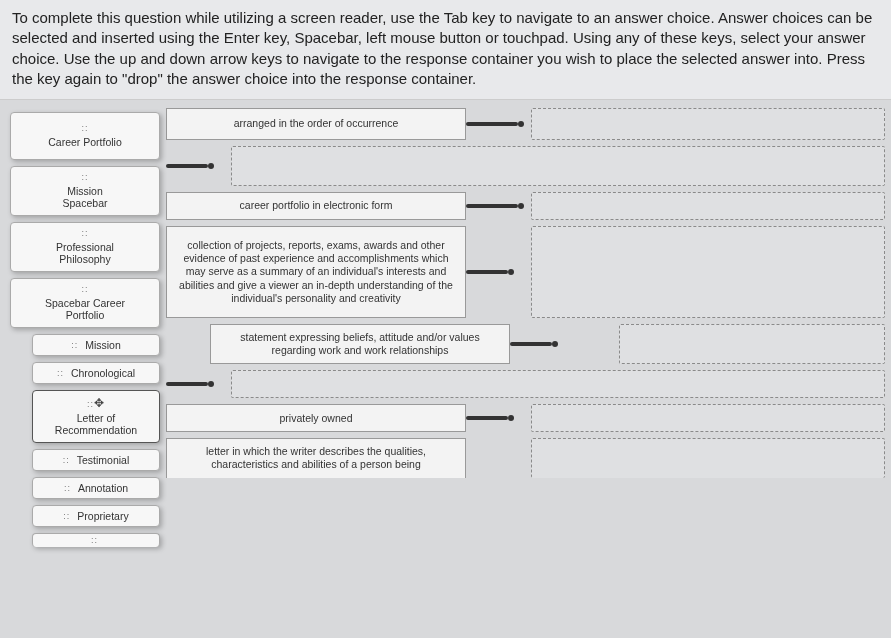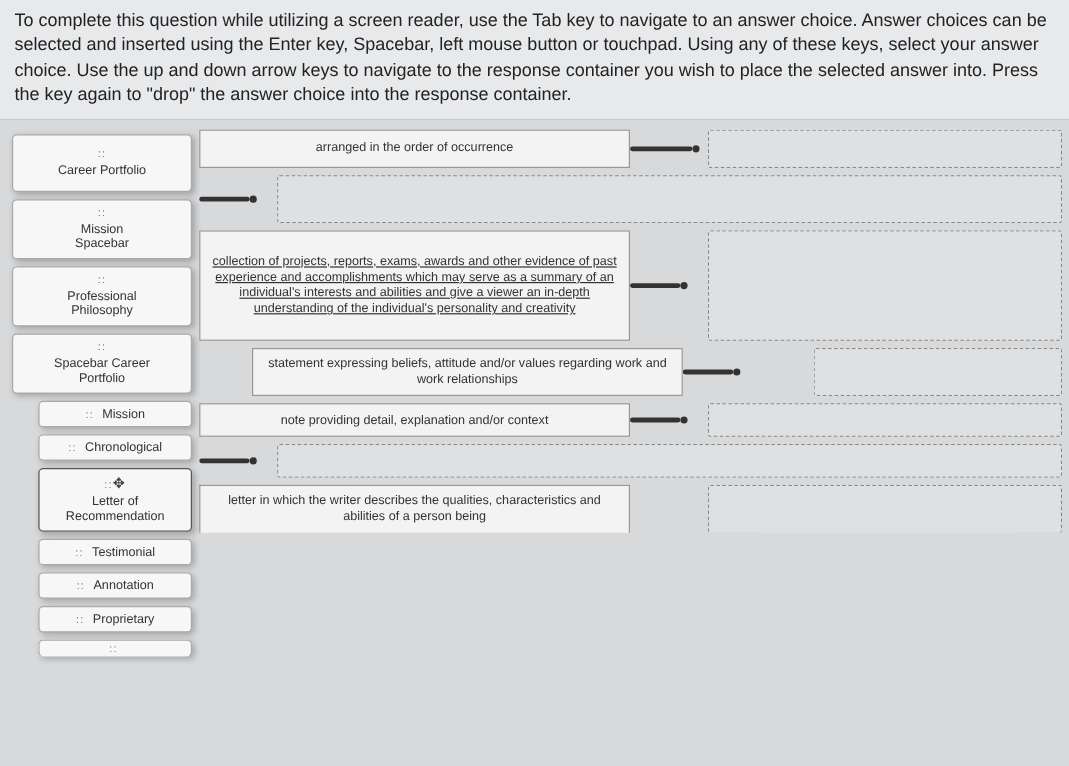--- a/index.html
+++ b/index.html
@@ -91,26 +91,26 @@
       display:flex;
       flex-direction: column;
       gap: 6px;
       flex:1;
     }
     .match-row {
       display:flex;
       align-items:stretch;
       gap:0;
     }
-    .match-row .def-box { width: 359px; flex-shrink:0; }
+    .match-row .def-box { width: 300px; flex-shrink:0; }
     .match-row .connector { width: 65px; flex-shrink:0; }
     .match-row .target-box { flex:1; }
     .h32 { min-height: 32px; }
     .h40 { min-height: 40px; }
-    .h92 { min-height: 92px; text-decoration: underline; }
+    .h92 { min-height: 92px; }
     .h36 { min-height: 36px; margin-left: 44px; }
     .h28 { min-height: 28px; }
     .h30 { min-height: 30px; }
 
   </style>
 </head>
 <body>
 
 <div class="instructions">To complete this question while utilizing a screen reader, use the Tab key to navigate to an answer choice. Answer choices can be selected and inserted using the Enter key, Spacebar, left mouse button or touchpad. Using any of these keys, select your answer choice. Use the up and down arrow keys to navigate to the response container you wish to place the selected answer into. Press the key again to "drop" the answer choice into the response container.</div>
 
@@ -196,20 +196,30 @@
     <div class="match-row">
       <div class="connector">
         <svg width="65" height="40">
             <line x1="2" y1="20" x2="40" y2="20" stroke="#333" stroke-width="4" stroke-linecap="round"></line>
             <circle cx="45" cy="20" r="3" fill="#333"></circle>
           </svg>
       </div>
       <div class="target-box h40"></div>
     </div>
 
+    <div class="match-row">
+      <div class="def-box h28">career portfolio in electronic form</div>
+      <div class="connector">
+        <svg width="65" height="28">
+            <line x1="2" y1="14" x2="50" y2="14" stroke="#333" stroke-width="4" stroke-linecap="round"></line>
+            <circle cx="55" cy="14" r="3" fill="#333"></circle>
+          </svg>
+      </div>
+      <div class="target-box h28"></div>
+    </div>
 
     <div class="match-row">
       <div class="def-box h92">collection of projects, reports, exams, awards and other evidence of past experience and accomplishments which may serve as a summary of an individual's interests and abilities and give a viewer an in-depth understanding of the individual's personality and creativity</div>
       <div class="connector">
         <svg width="65" height="92">
             <line x1="2" y1="46" x2="40" y2="46" stroke="#333" stroke-width="4" stroke-linecap="round"></line>
             <circle cx="45" cy="46" r="3" fill="#333"></circle>
           </svg>
       </div>
       <div class="target-box h92"></div>
@@ -220,31 +230,31 @@
       <div class="connector">
         <svg width="65" height="36">
             <line x1="2" y1="18" x2="40" y2="18" stroke="#333" stroke-width="4" stroke-linecap="round"></line>
             <circle cx="45" cy="18" r="3" fill="#333"></circle>
           </svg>
       </div>
       <div class="target-box h36"></div>
     </div>
 
     <div class="match-row">
-      <div class="def-box h28">note providing detail, explanation and/or context</div>
       <div class="connector">
         <svg width="65" height="28">
             <line x1="2" y1="14" x2="40" y2="14" stroke="#333" stroke-width="4" stroke-linecap="round"></line>
             <circle cx="45" cy="14" r="3" fill="#333"></circle>
           </svg>
       </div>
       <div class="target-box h28"></div>
     </div>
 
     <div class="match-row">
+      <div class="def-box h28">privately owned</div>
       <div class="connector">
         <svg width="65" height="28">
             <line x1="2" y1="14" x2="40" y2="14" stroke="#333" stroke-width="4" stroke-linecap="round"></line>
             <circle cx="45" cy="14" r="3" fill="#333"></circle>
           </svg>
       </div>
       <div class="target-box h28"></div>
     </div>
 
 

